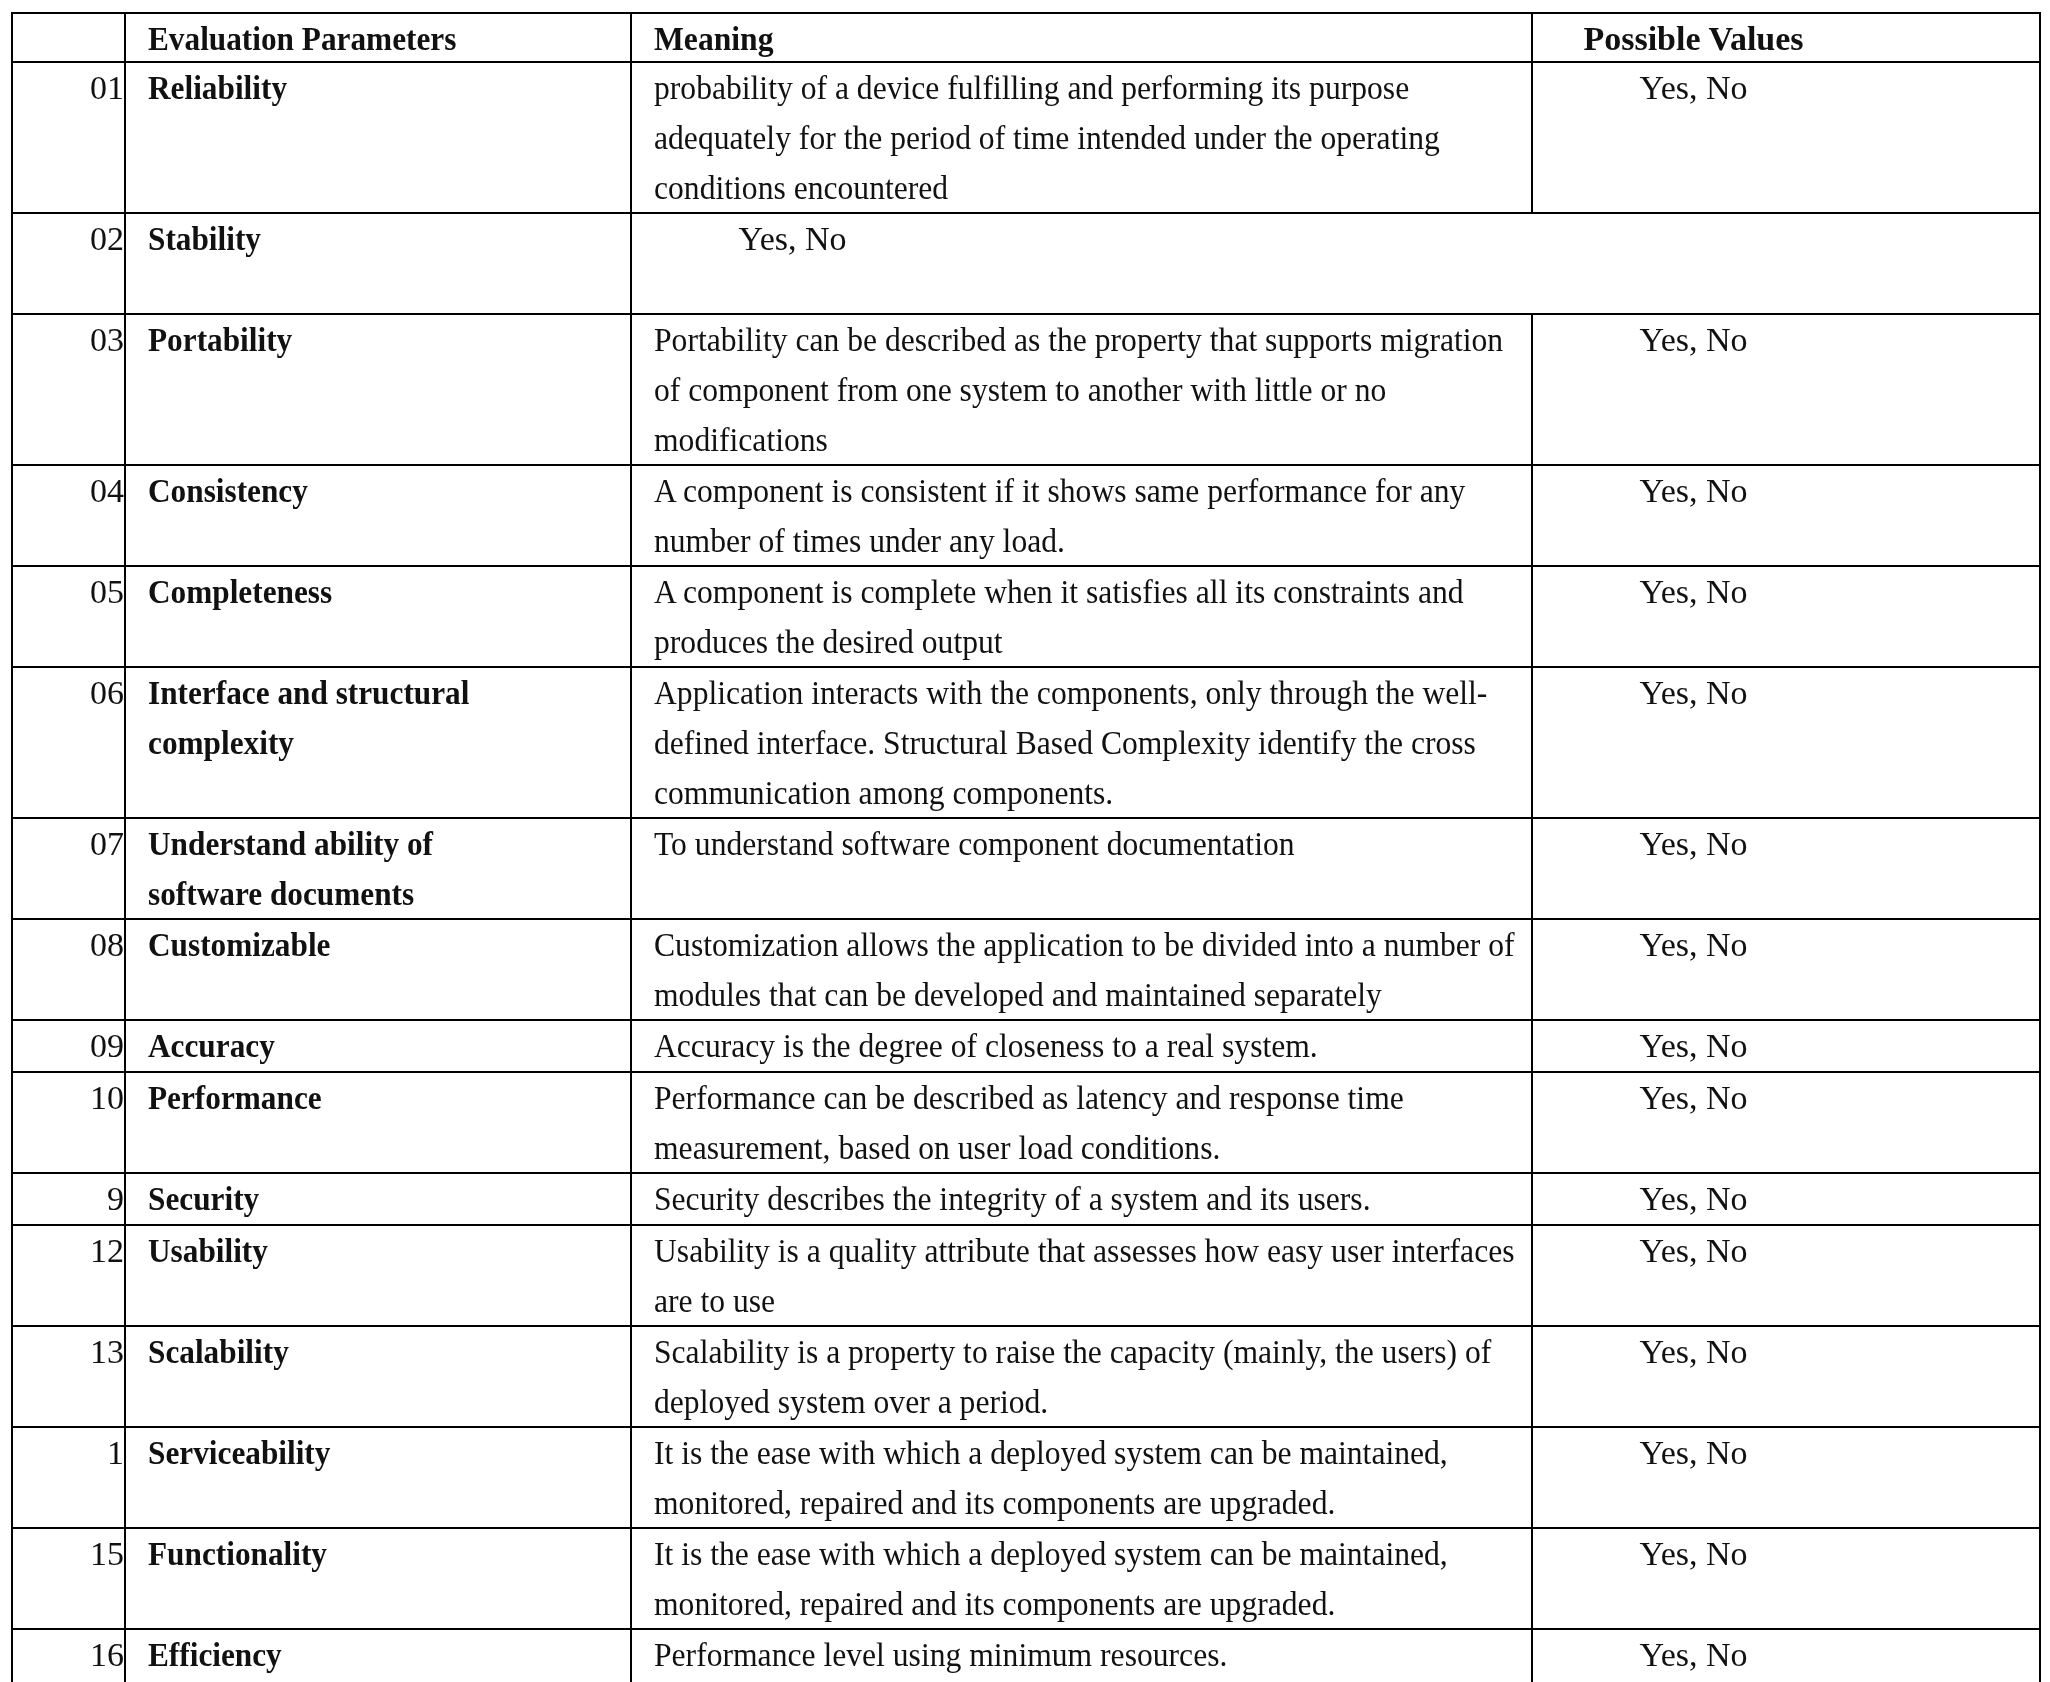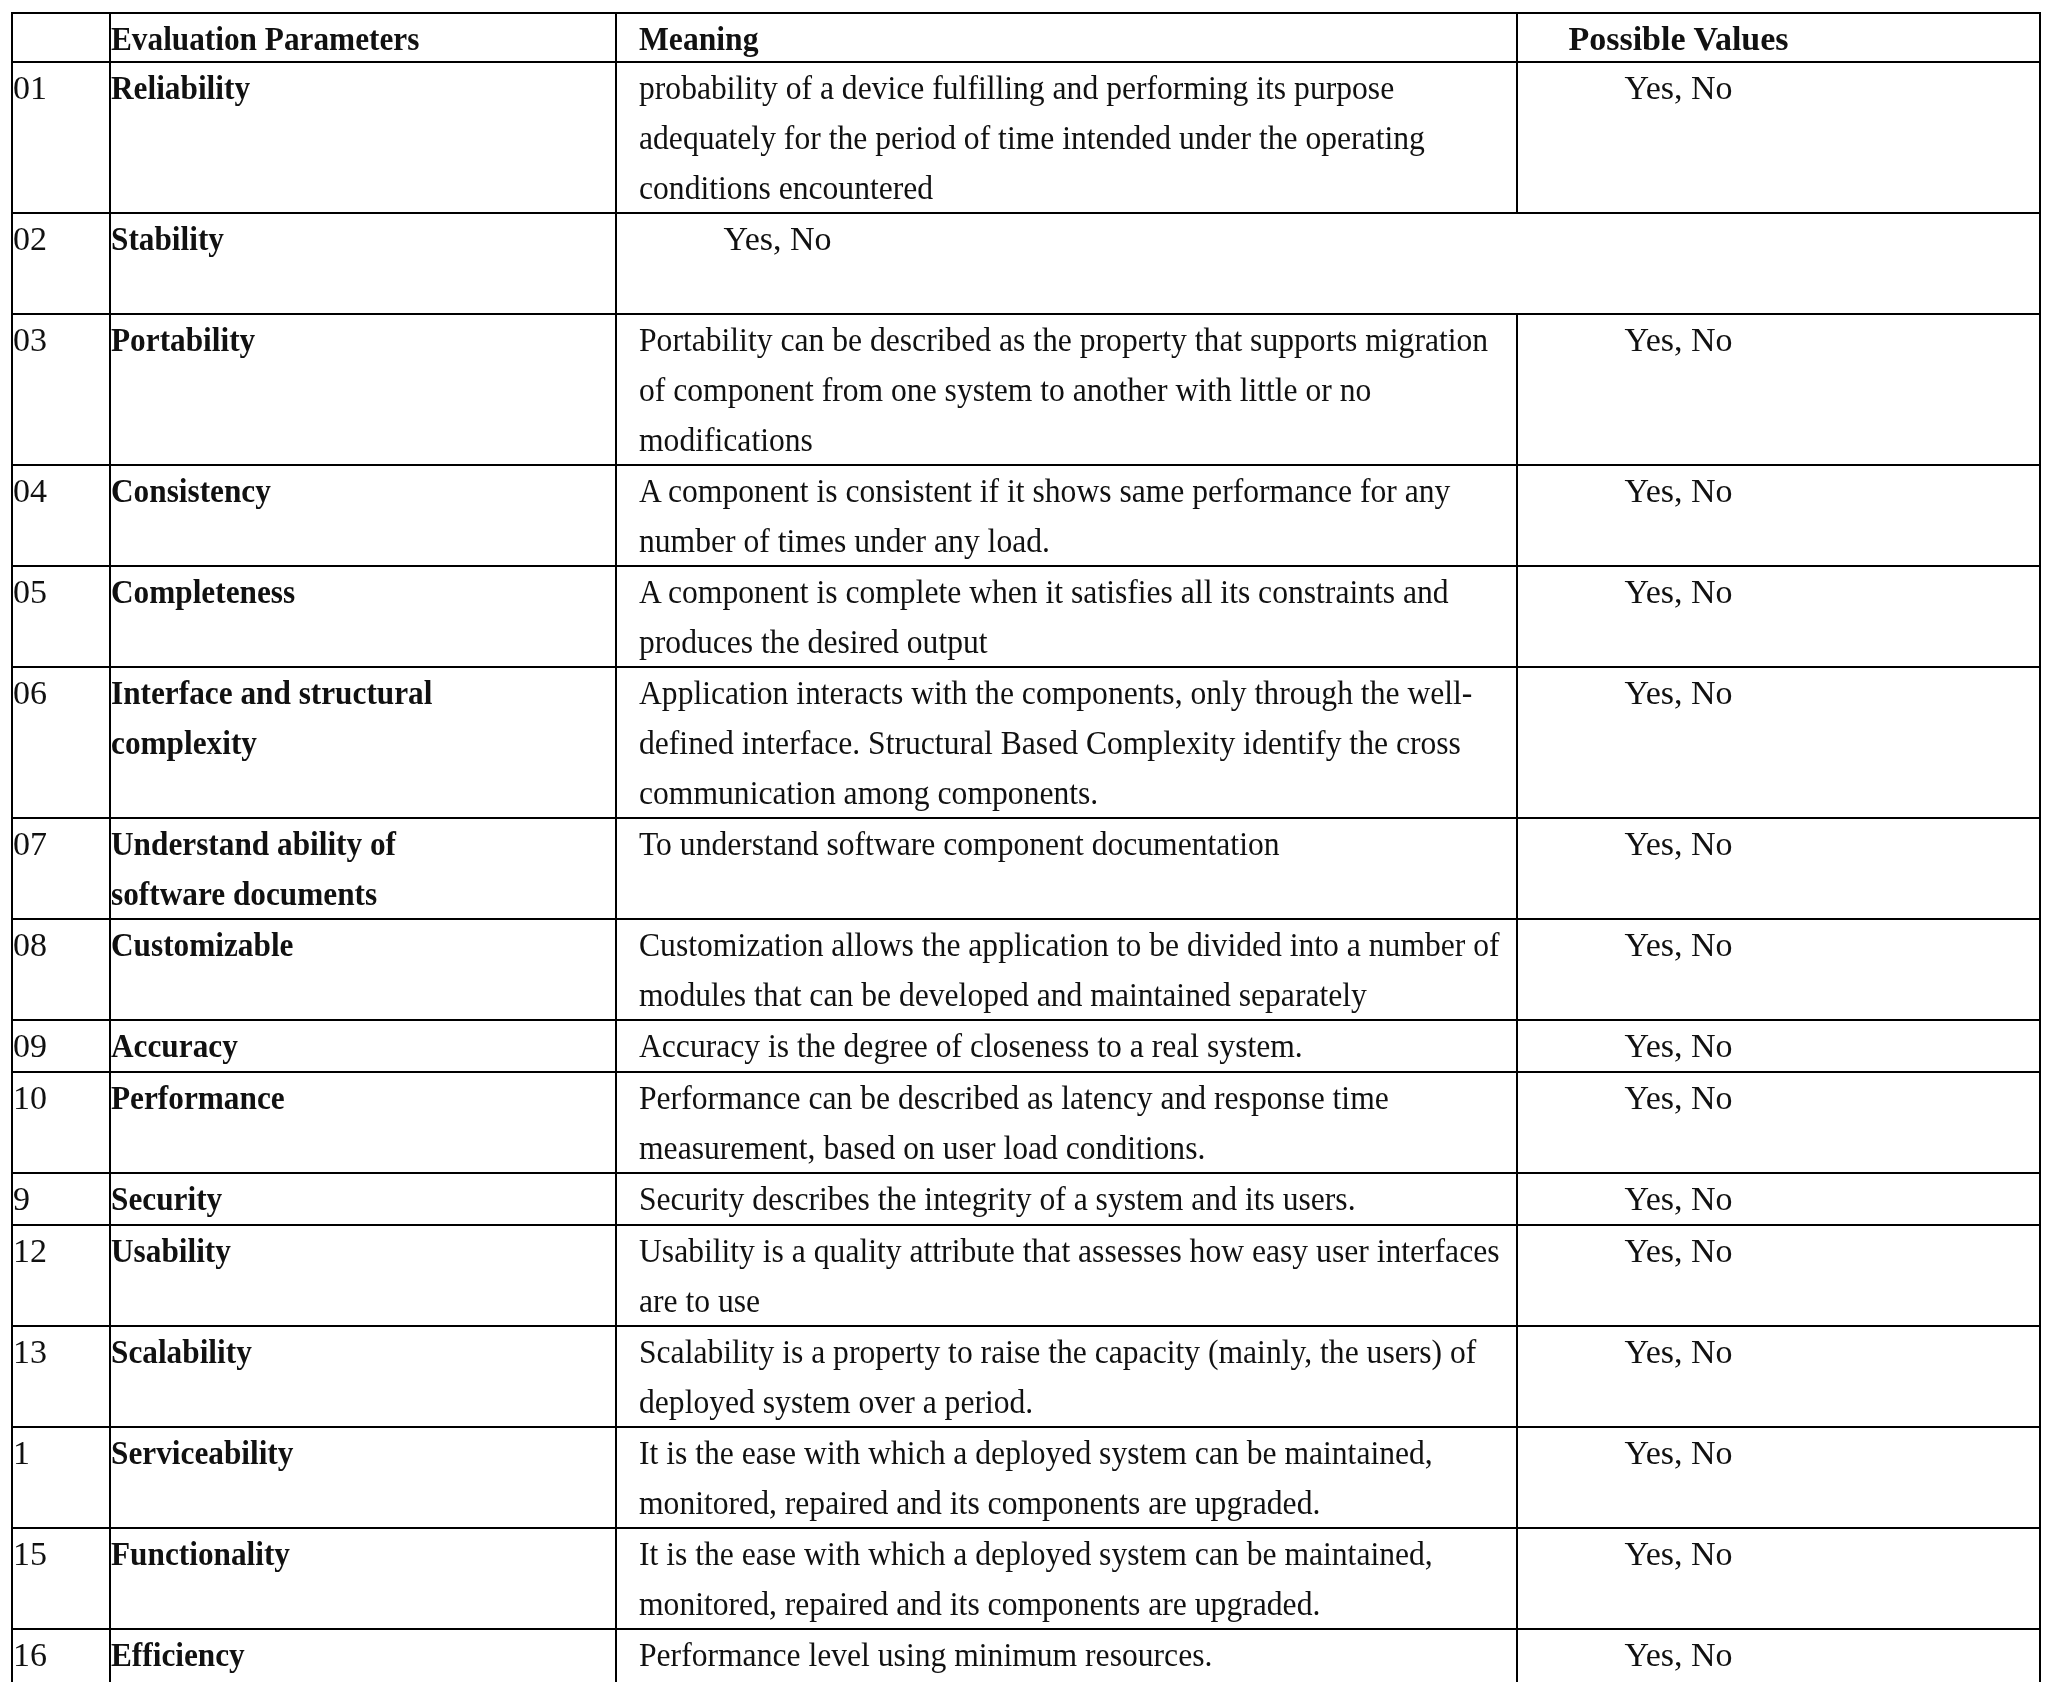--- a/index.html
+++ b/index.html
@@ -32,22 +32,22 @@
   }
   .row.last { border-bottom: none; }
   .cell {
     box-sizing: border-box;
     border-right: 2px solid #000;
     font-size: 34px;
     line-height: 50px;
     padding-top: 0px;
   }
   .cell:last-child { border-right: none; }
-  .c-no { width: 98px; text-align: left; }
-  .c-param { width: 506px; font-weight: bold; }
+  .c-no { width: 113px; text-align: right; }
+  .c-param { width: 506px; padding-left: 22px; font-weight: bold; }
   .c-meaning { width: 901px; padding-left: 22px; white-space: nowrap; }
   .c-values { width: 321px; text-align: center; }
   .hdr .cell { font-weight: bold; }
   .hdr .c-values { text-align: center; }
   .line { display: block; transform-origin: left center; }
   .c-meaning .line { transform: scaleX(0.93); }
   .c-param .line { transform: scaleX(0.92); }
   .h1 { height: 49px; }
   .h51 { height: 52px; }
   .h101 { height: 101px; }

